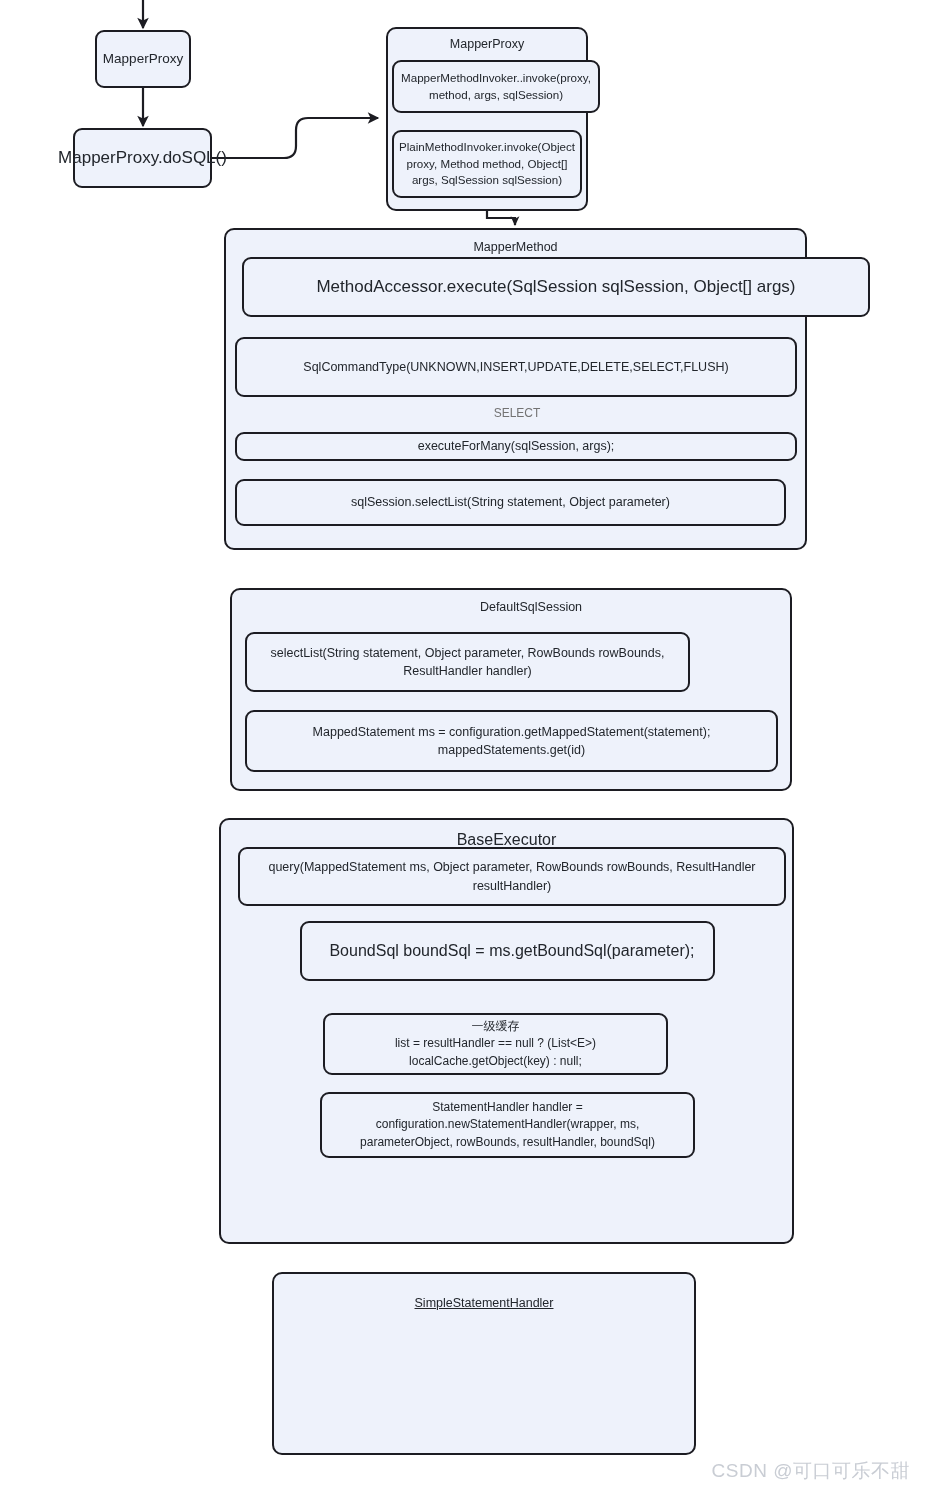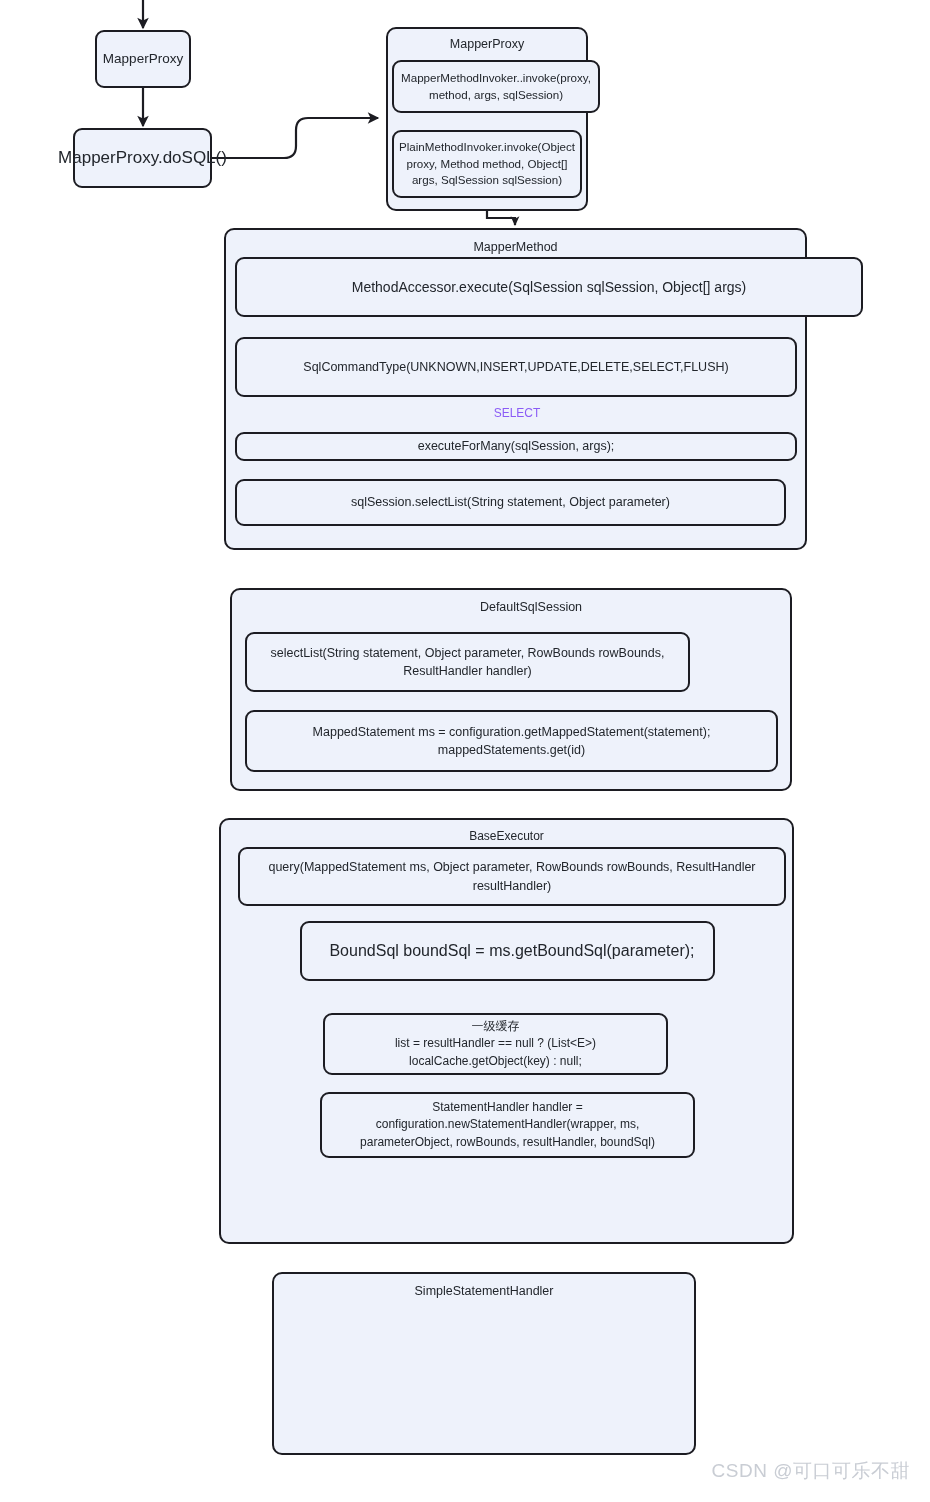--- a/index.html
+++ b/index.html
@@ -43,21 +43,21 @@
   .container-title {
     position: absolute;
     left: 0;
     right: 0;
     text-align: center;
     color: #22262c;
   }
   .plain-label {
     position: absolute;
     text-align: center;
-    color: #8b5cf6;
+    color: #737373;
     background: transparent;
     white-space: pre-line;
   }
   svg.edges {
     position: absolute;
     left: 0; top: 0;
     width: 930px;
     height: 1502px;
     pointer-events: none;
     overflow: visible;
@@ -106,44 +106,44 @@
 
   <div class="node container-node" style="left:386px; top:27px; width:202px; height:184px;">
     <div class="container-title" style="top:6px; font-size:12.5px;">MapperProxy</div>
   </div>
   <div class="node" style="left:392px; top:60px; width:208px; height:53px; font-size:11.6px;">MapperMethodInvoker..invoke(proxy, method, args, sqlSession)</div>
   <div class="node" style="left:392px; top:130px; width:190px; height:68px; font-size:11.6px;">PlainMethodInvoker.invoke(Object proxy, Method method, Object[] args, SqlSession sqlSession)</div>
 
   <div class="node container-node" style="left:224px; top:228px; width:583px; height:322px;">
     <div class="container-title" style="top:8px; font-size:12.5px;">MapperMethod</div>
   </div>
-  <div class="node" style="left:235px; top:257px; width:628px; height:60px; font-size:14px;">MethodAccessor.execute(SqlSession sqlSession, Object[] args)</div>
+  <div class="node" style="left:242px; top:257px; width:628px; height:60px; font-size:17px;">MethodAccessor.execute(SqlSession sqlSession, Object[] args)</div>
   <div class="node" style="left:235px; top:337px; width:562px; height:60px; font-size:12.5px;">SqlCommandType(UNKNOWN,INSERT,UPDATE,DELETE,SELECT,FLUSH)</div>
   <div class="plain-label" style="left:460px; top:406px; width:114px; font-size:12px;">SELECT</div>
   <div class="node" style="left:235px; top:432px; width:562px; height:29px; font-size:12.5px;">executeForMany(sqlSession, args);</div>
   <div class="node" style="left:235px; top:479px; width:551px; height:47px; font-size:12.5px;">sqlSession.selectList(String statement, Object parameter)</div>
 
   <div class="node container-node" style="left:230px; top:588px; width:562px; height:203px;">
     <div class="container-title" style="top:8px; font-size:12.5px;padding-left:40px;">DefaultSqlSession</div>
   </div>
   <div class="node" style="left:245px; top:632px; width:445px; height:60px; font-size:12.5px;">selectList(String statement, Object parameter, RowBounds rowBounds, ResultHandler handler)</div>
   <div class="node" style="left:245px; top:710px; width:533px; height:62px; font-size:12.5px;">MappedStatement ms = configuration.getMappedStatement(statement);
 mappedStatements.get(id)</div>
 
   <div class="node container-node" style="left:219px; top:818px; width:575px; height:426px;">
-    <div class="container-title" style="top:8px; font-size:12px;">BaseExecutor</div>
+    <div class="container-title" style="top:8px; font-size:16px;">BaseExecutor</div>
   </div>
   <div class="node" style="left:238px; top:847px; width:548px; height:59px; font-size:12.5px;">query(MappedStatement ms, Object parameter, RowBounds rowBounds, ResultHandler resultHandler)</div>
   <div class="node" style="left:300px; top:921px; width:415px; height:60px; font-size:16px;padding-left:15px;">BoundSql boundSql = ms.getBoundSql(parameter);</div>
   <div class="node" style="left:323px; top:1013px; width:345px; height:62px; font-size:12px;">一级缓存
 list = resultHandler == null ? (List&lt;E&gt;)
 localCache.getObject(key) : null;</div>
   <div class="node" style="left:320px; top:1092px; width:375px; height:66px; font-size:12px;">StatementHandler handler =
 configuration.newStatementHandler(wrapper, ms,
 parameterObject, rowBounds, resultHandler, boundSql)</div>
 
   <div class="node container-node" style="left:272px; top:1272px; width:424px; height:183px;">
-    <div class="container-title" style="top:8px; font-size:12.5px;">SimpleStatementHandler</div>
+    <div class="container-title" style="top:20px; font-size:12.5px;text-decoration:underline;">SimpleStatementHandler</div>
   </div>
 
   <div class="watermark">CSDN @可口可乐不甜</div>
 
 </div>
 
 </body></html>

